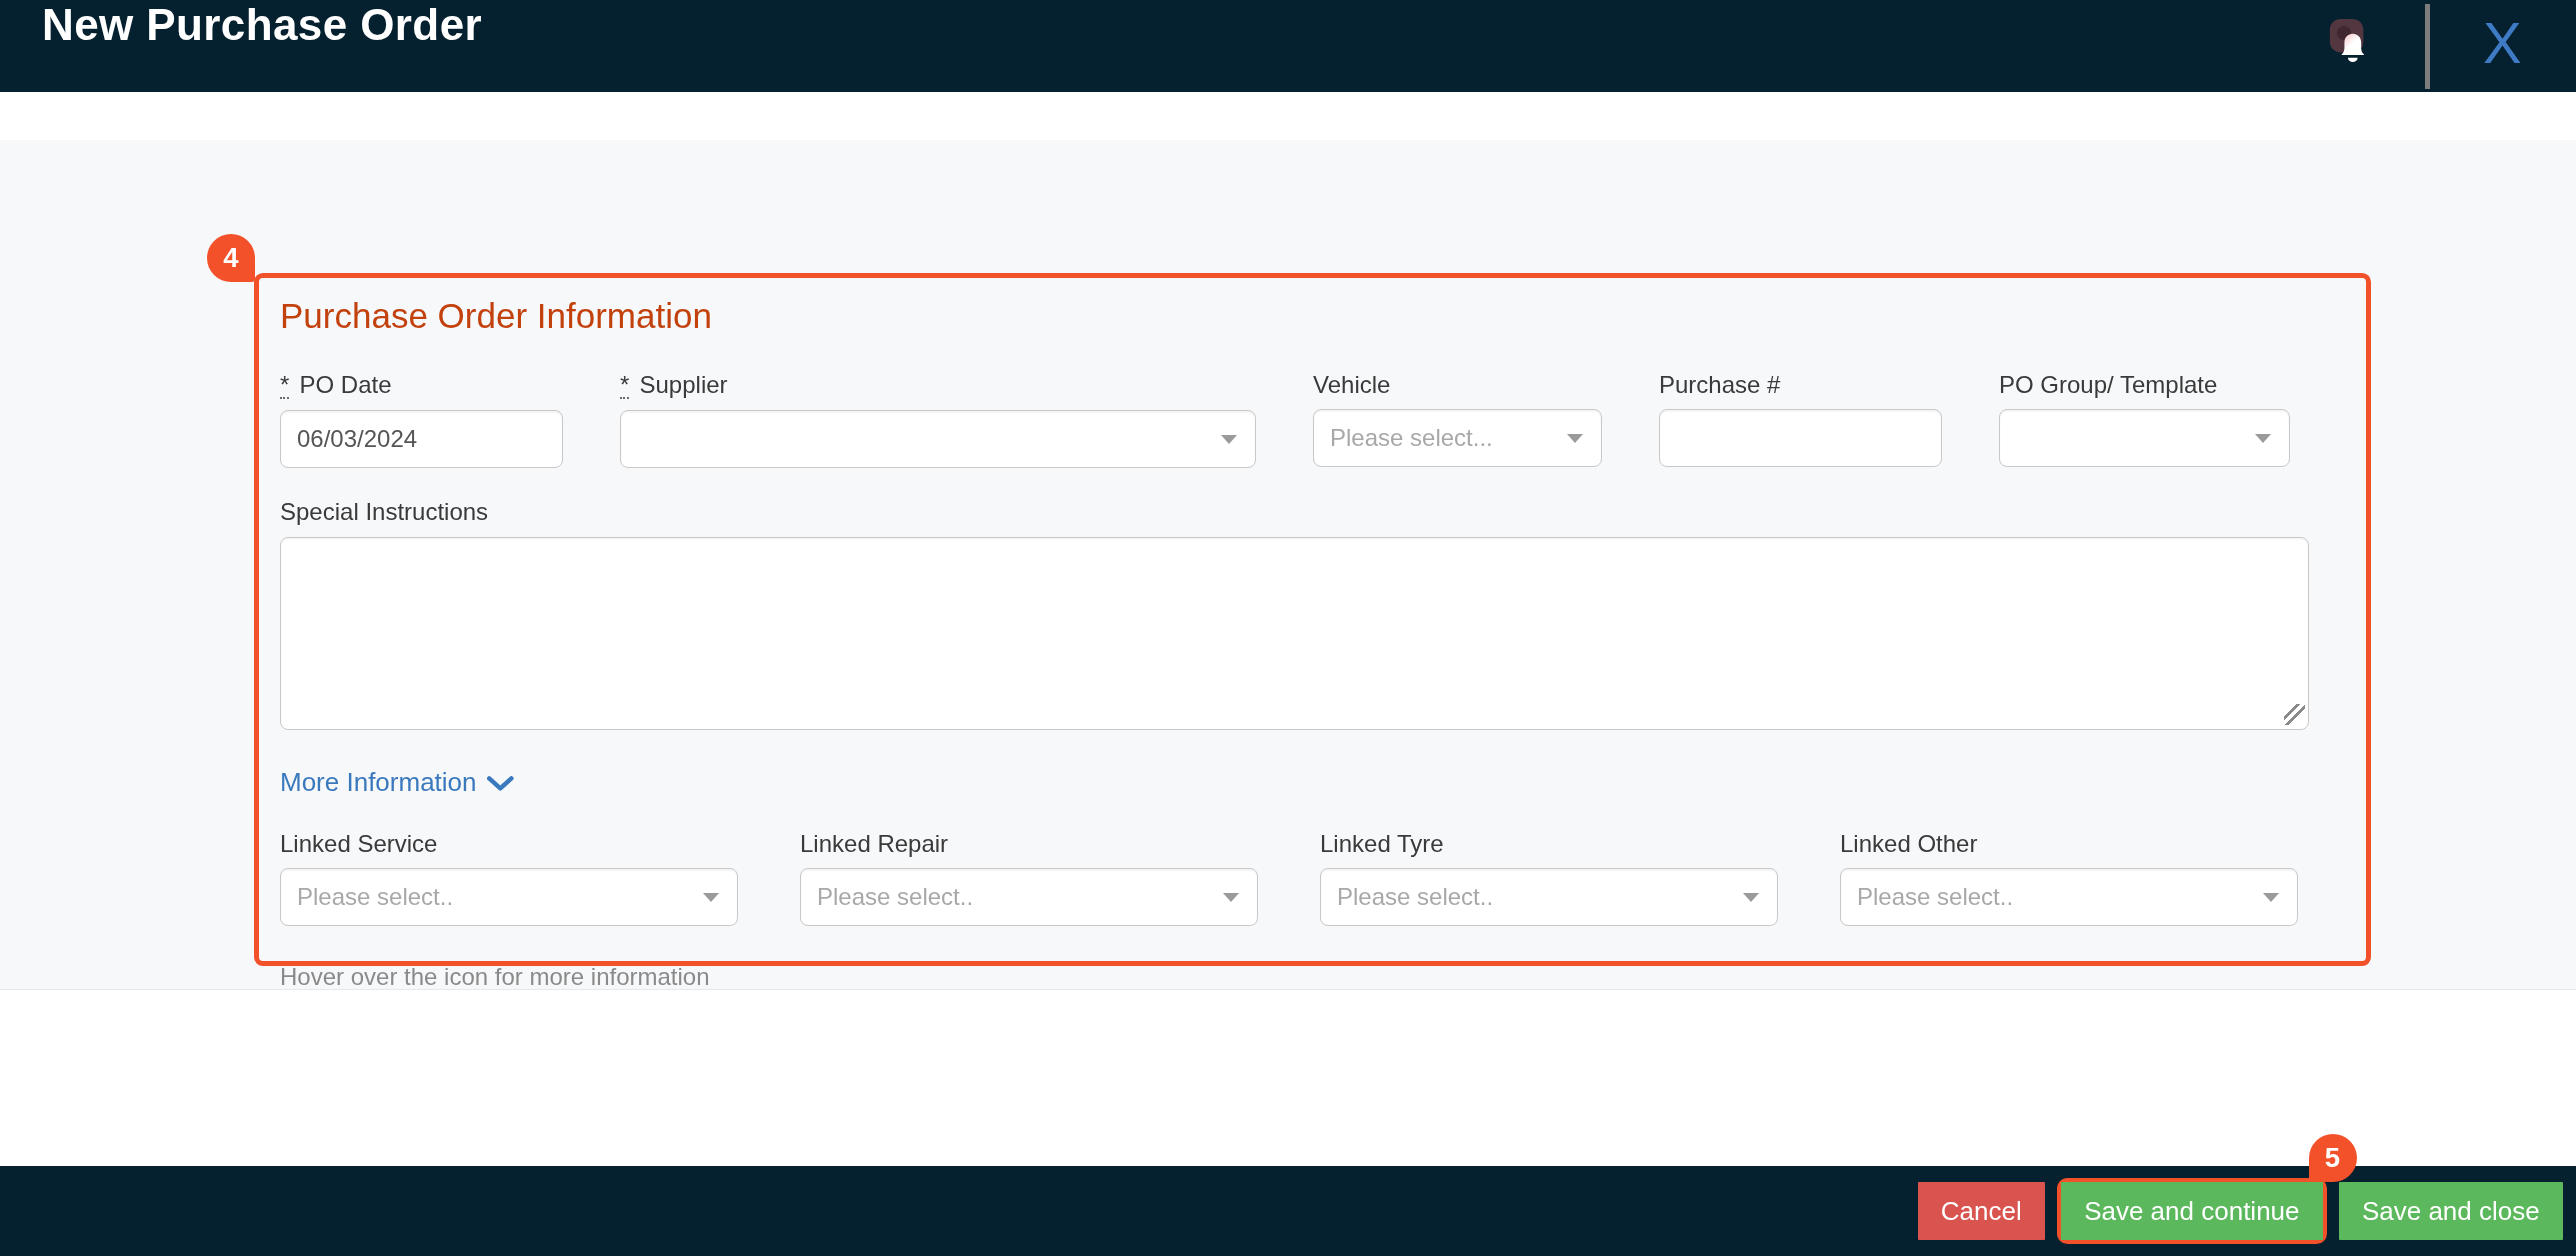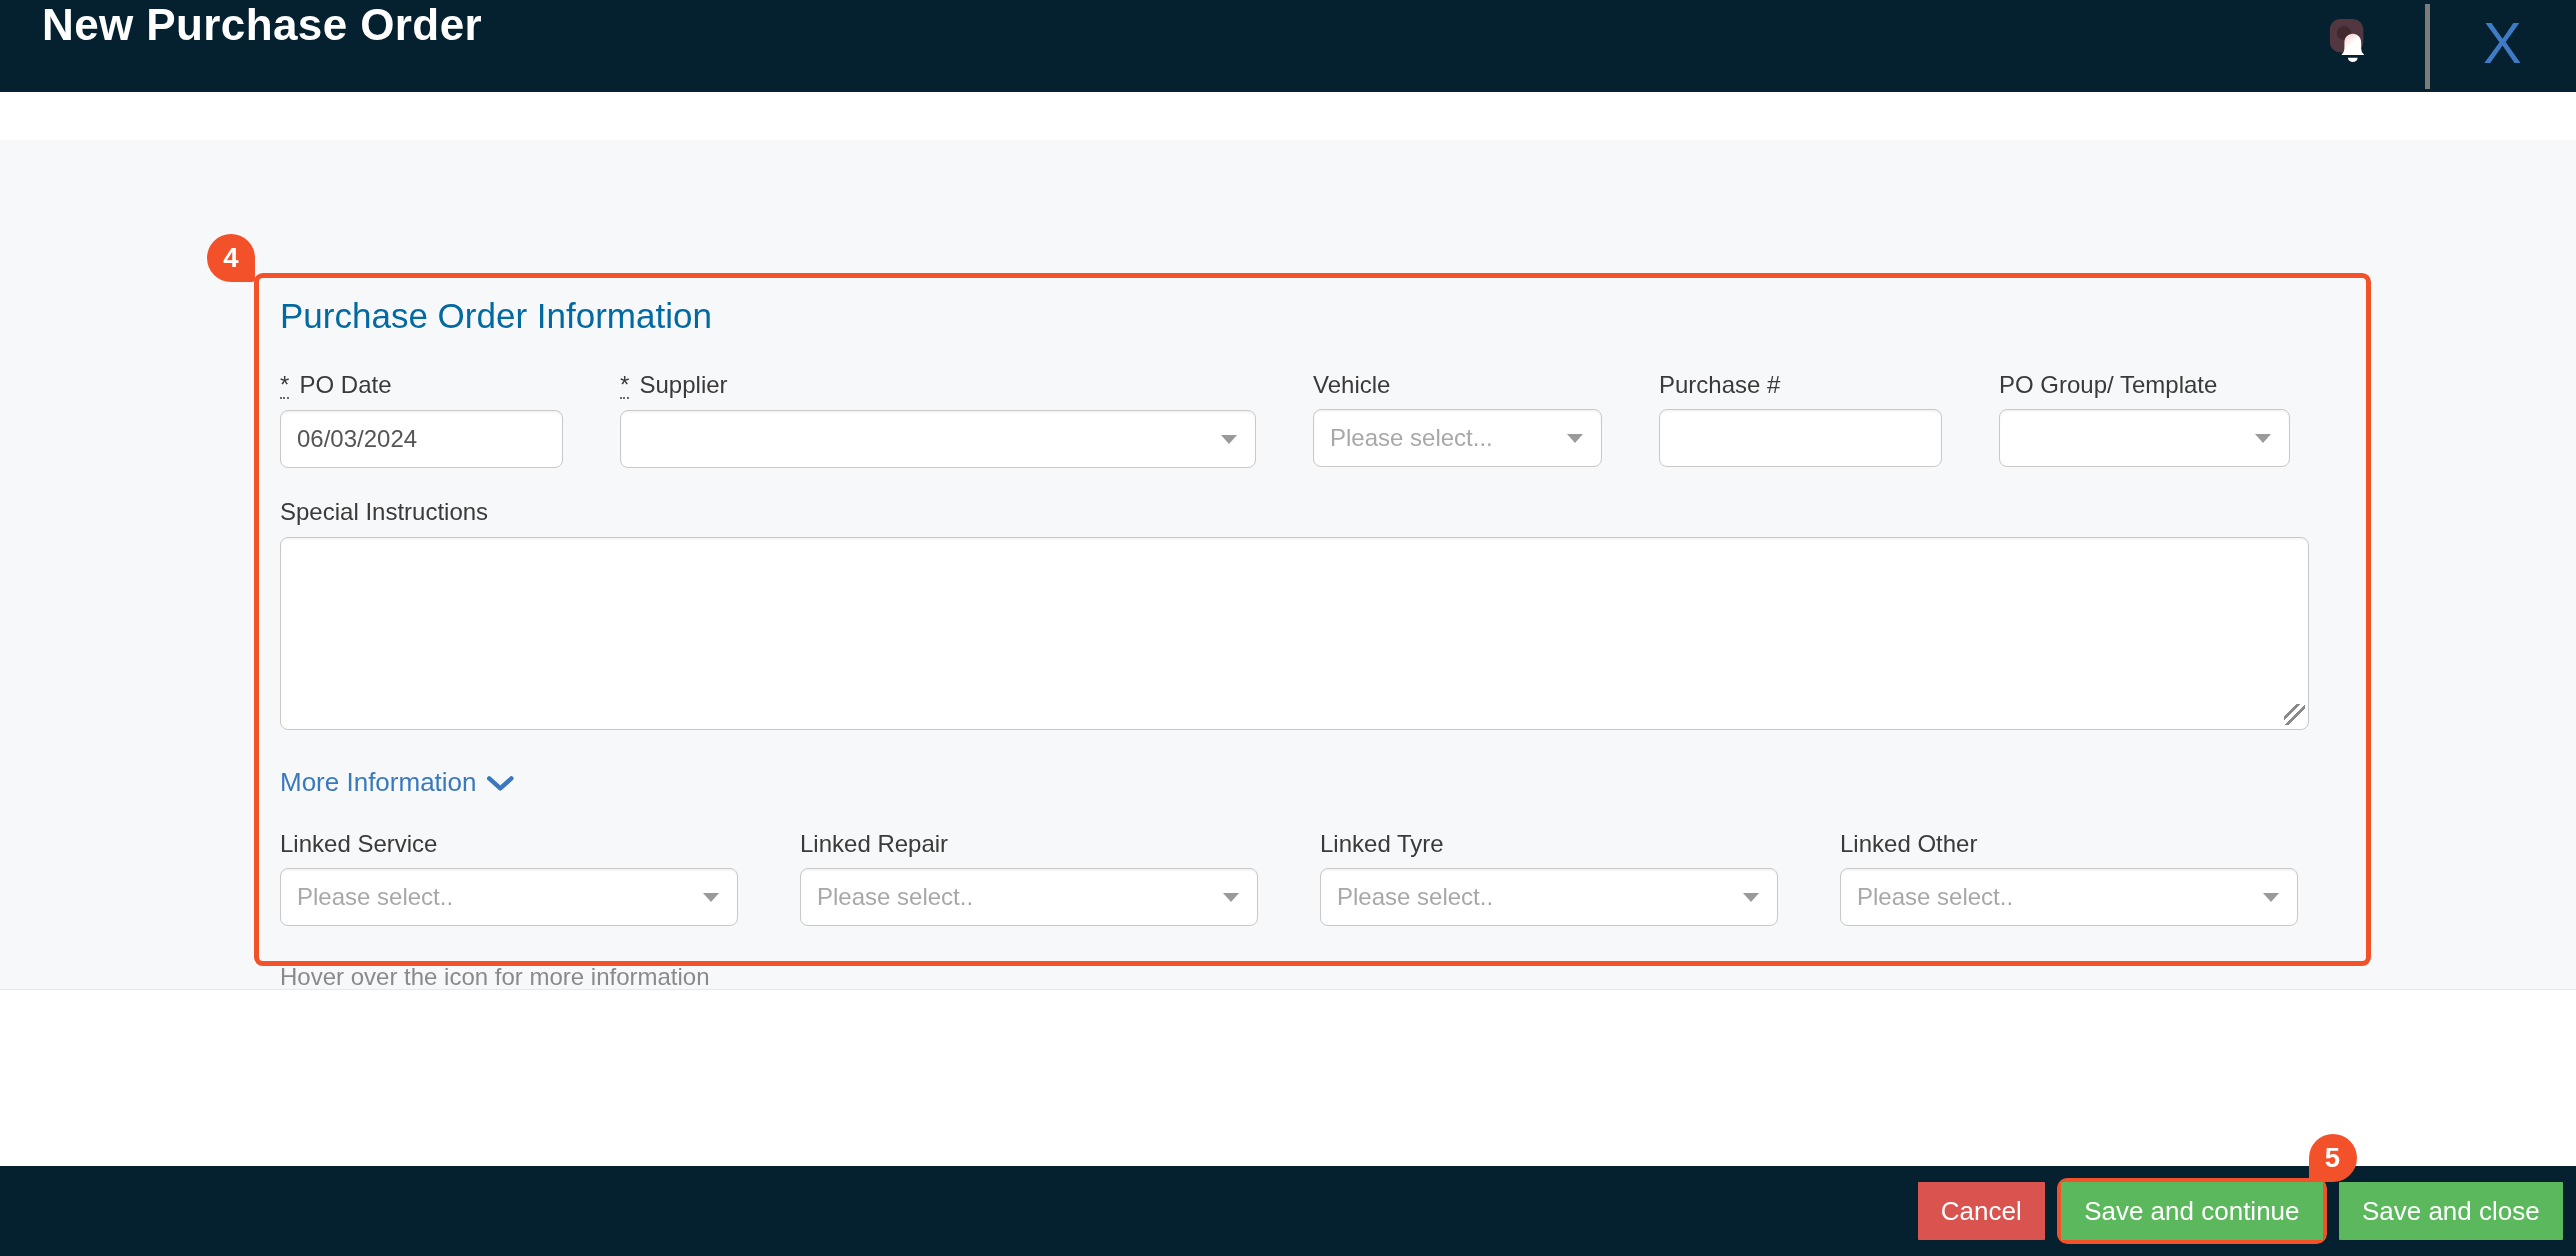--- a/index.html
+++ b/index.html
@@ -12,21 +12,21 @@
   .page-title { color:#ffffff; font-size:44px; font-weight:bold; letter-spacing:0.4px; }
   .top-right { margin-left:auto; display:flex; align-items:flex-start; height:100%; }
   .notif { position:relative; width:67px; height:85px; margin-top:8.9px; margin-right:44px; cursor:pointer; }
   .vdivider { width:4.4px; height:85px; background:#7d7d7d; margin-top:3.5px; margin-right:41px; }
   .close-x { color:#3e7bc4; font-size:58px; line-height:85px; font-weight:400; padding:0 12.4px; cursor:pointer; }
 
   
   .main { margin-top:48px; height:850px; background:#f7f8fa; border-bottom:0.9px solid #e7e8ea; position:relative; }
   .po-section { position:absolute; left:254px; top:133px; width:2117px; height:693px;
                 border:5.3px solid #f3512a; border-radius:8.9px; padding:10.6px 26.6px 0 21px; }
-  .section-title { font-size:35px; font-weight:400; color:#0369a1; margin-top:7px; margin-bottom:35px; }
+  .section-title { font-size:35px; font-weight:400; color:#c2410c; margin-top:7px; margin-bottom:35px; }
 
   .row { display:flex; gap:57px; }
   .row2 { gap:62px; margin-top:32px; }
   .field label { display:block; font-size:24px; color:#3a3a3a; margin-bottom:10.6px; }
   .req { border-bottom:2.7px dotted #6b6b6b; padding-bottom:0.9px; margin-right:3.5px; display:inline-block; line-height:1; }
 
   .w-podate{width:283px} .w-supplier{width:636px} .w-vehicle{width:289px} .w-ref{width:283px} .w-pogroup{width:291px}
   .row2 .field{width:458px}
 
   .tinput, .select {

